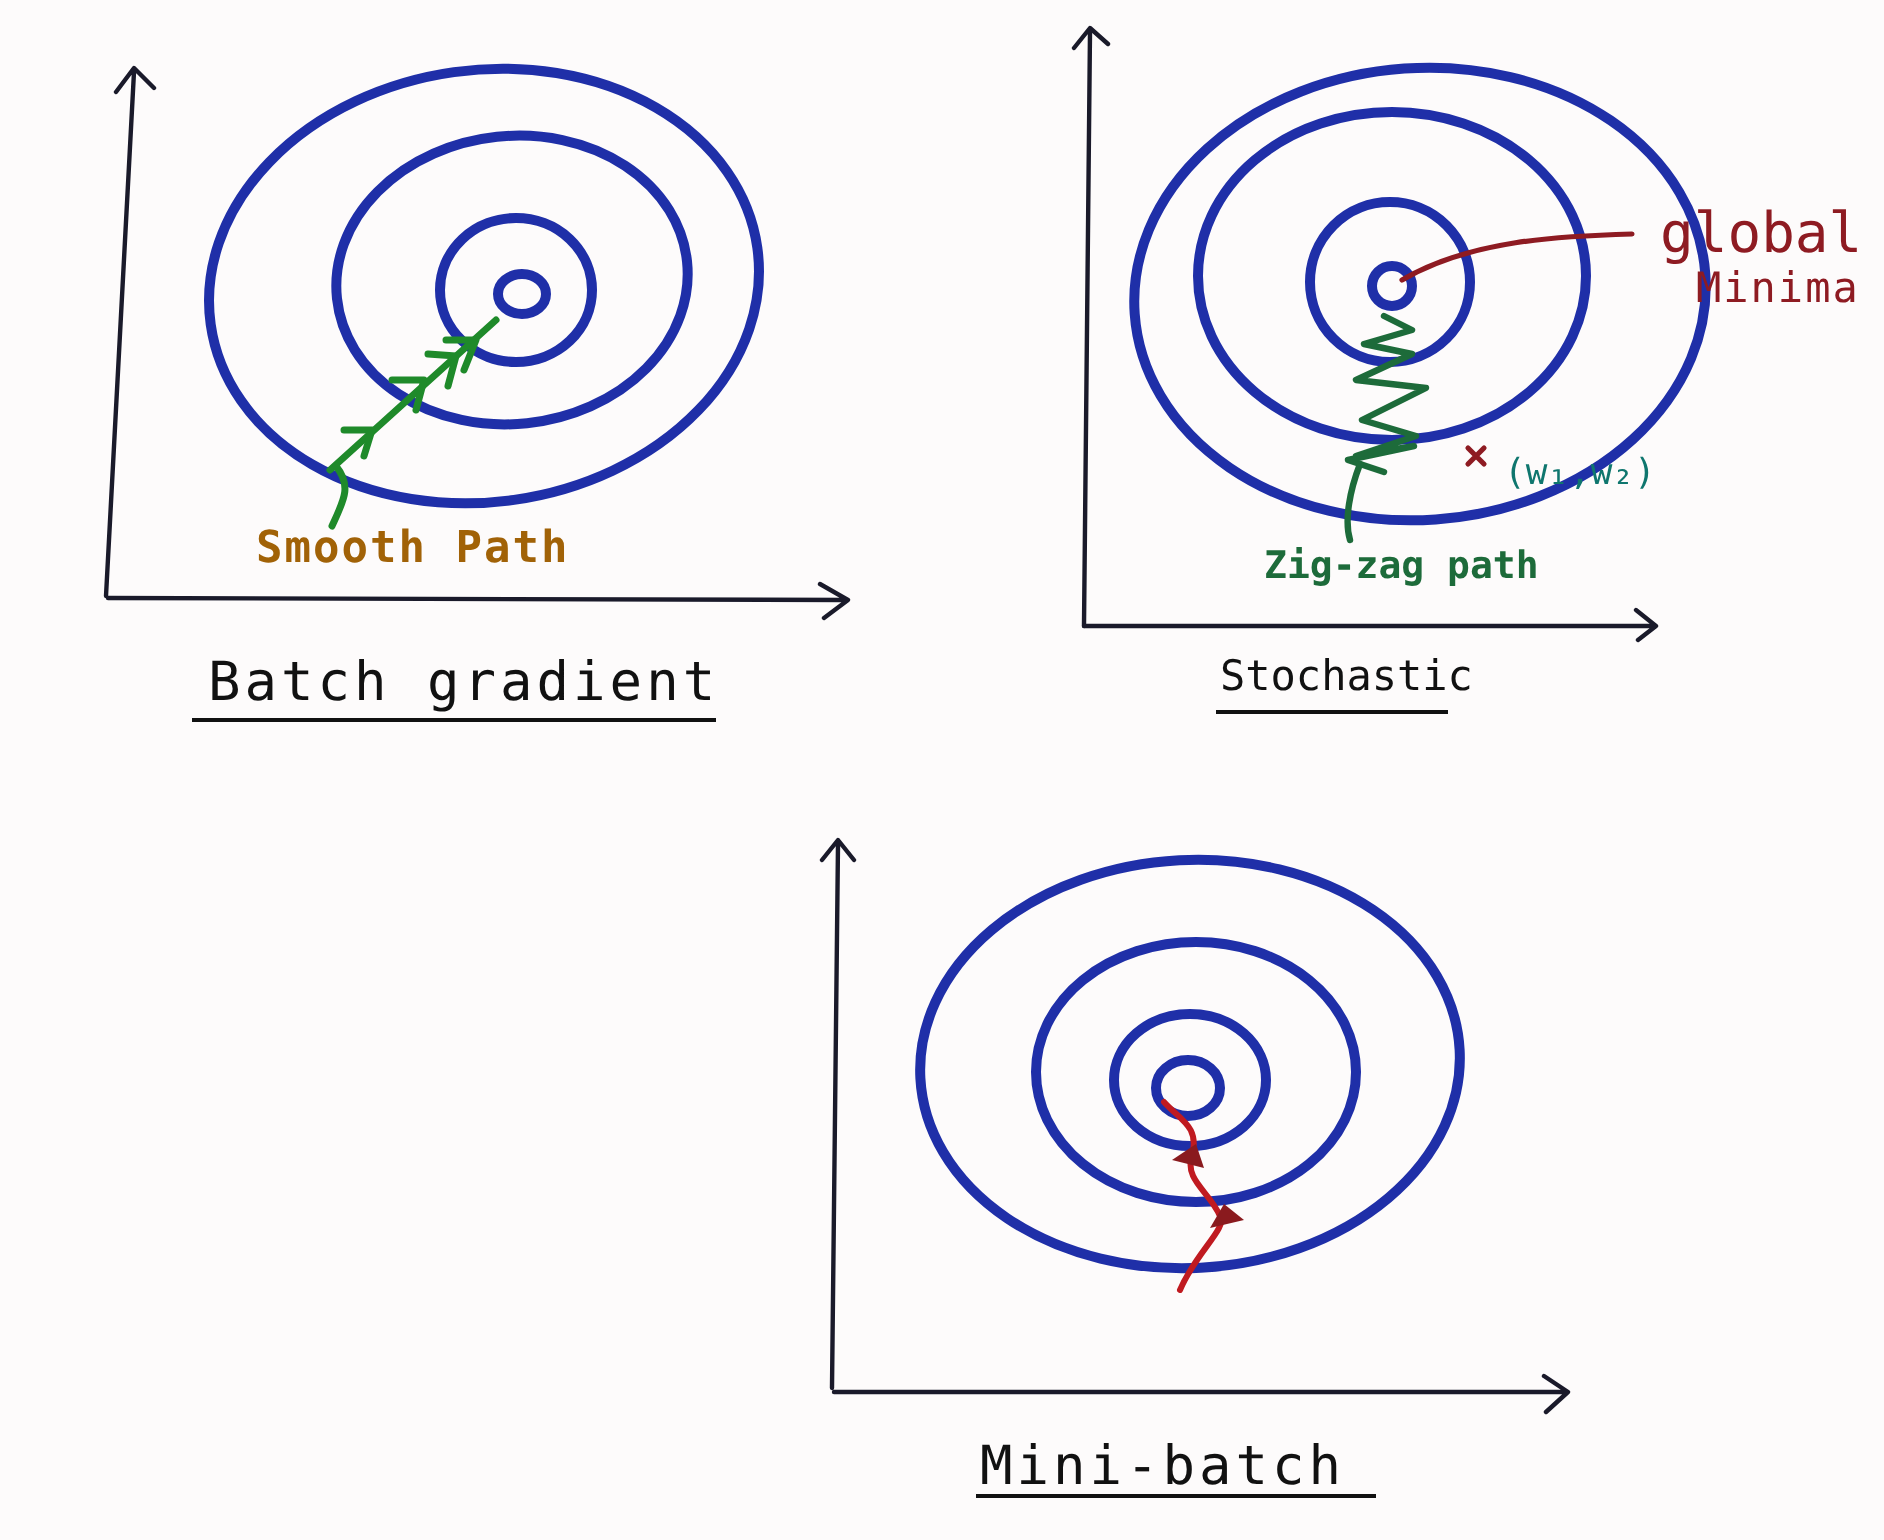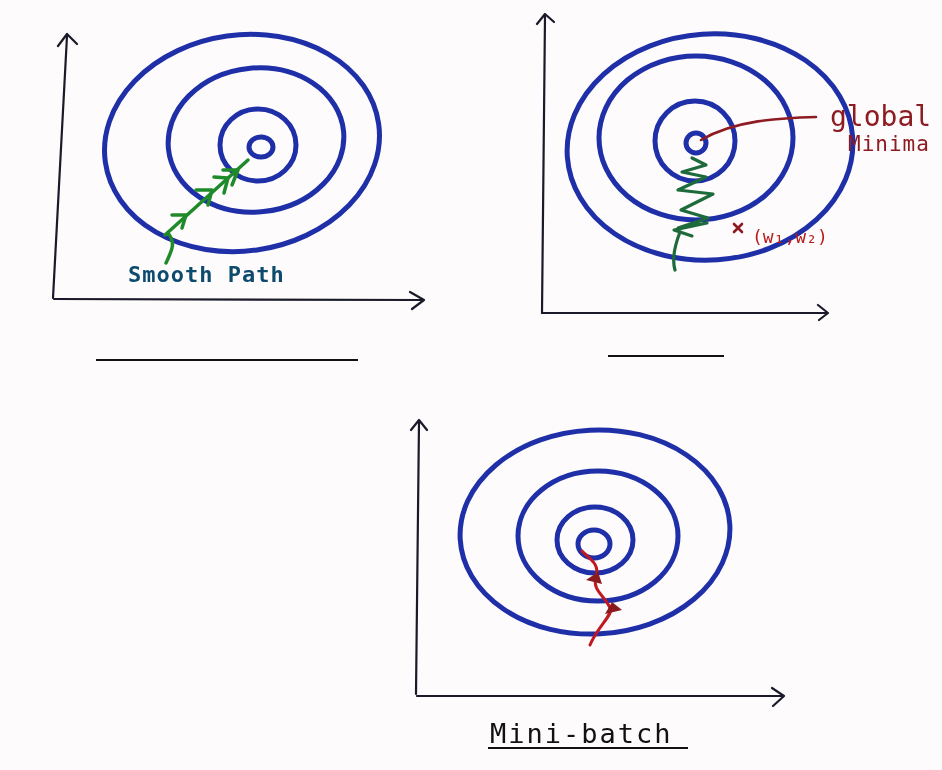--- a/index.html
+++ b/index.html
@@ -38,21 +38,22 @@
     <ellipse class="contour" cx="258" cy="145" rx="38" ry="36"></ellipse>
     <ellipse class="contour" cx="261" cy="147" rx="12" ry="10"></ellipse>
 
     <path class="green" d="M165 235 L248 160"></path>
     <path class="green" d="M172 215 L186 215 L182 228"></path>
     <path class="green" d="M196 190 L212 190 L208 205"></path>
     <path class="green" d="M214 177 L228 178 L224 193"></path>
     <path class="green" d="M223 170 L238 170 L232 185"></path>
     <path class="green" d="M166 263 C172 250 176 243 168 233"></path>
   </svg>
-  <div class="annot" style="left:128px;top:262px;color:#0c4a6e;font-size:22px;font-weight:bold;letter-spacing:1px;text-align:right;">Smooth Path</div>
+  <div class="annot" style="left:128px;top:262px;color:#a16207;font-size:22px;font-weight:bold;letter-spacing:1px;text-align:right;">Smooth Path</div>
+  <div class="title-label" style="left:104px;top:326px;">Batch gradient</div>
   <div class="underline" style="left:96px;top:359px;width:262px;"></div>
 </div>
 
 <div class="panel" style="left:520px;top:0;width:422px;height:380px;">
   <svg width="422" height="380">
     <path class="axis" d="M22 313 L25 16 M17 24 L25 14 L34 22"></path>
     <path class="axis" d="M22 313 L306 313 M298 305 L308 313 L299 320"></path>
     <ellipse class="contour" cx="190" cy="147" rx="143" ry="113" transform="rotate(-4 190 147)"></ellipse>
     <ellipse class="contour" cx="176" cy="138" rx="97" ry="82"></ellipse>
     <ellipse class="contour" cx="175" cy="141" rx="40" ry="40"></ellipse>
@@ -60,21 +61,23 @@
 
     <path class="maroon" d="M181 140 C215 120 260 118 296 117"></path>
 
     <path class="dgreen" d="M172 158 L186 165 L162 172 L186 177 L158 190 L193 194 L161 210 L188 218 L158 228 L187 223 L154 230 L172 236"></path>
     <path class="dgreen" d="M160 232 C155 245 152 260 155 270"></path>
 
     <path class="maroon" d="M214 224 L222 232 M222 224 L214 232"></path>
   </svg>
   <div class="annot" style="left:310px;top:100px;color:#8e1b22;font-size:28px;">global</div>
   <div class="annot" style="left:328px;top:132px;color:#8e1b22;font-size:21px;letter-spacing:1px;">Minima</div>
-  <div class="annot" style="left:232px;top:226px;color:#b91c1c;font-size:18px;">(w₁,w₂)</div>
+  <div class="annot" style="left:232px;top:226px;color:#0f766e;font-size:18px;">(w₁,w₂)</div>
+  <div class="annot" style="left:112px;top:272px;color:#1d6b3a;font-size:19px;font-weight:bold;">Zig-zag path</div>
+  <div class="title-label" style="left:90px;top:326px;font-size:21px;letter-spacing:0;">Stochastic</div>
   <div class="underline" style="left:88px;top:355px;width:116px;height:1.5px;"></div>
 </div>
 
 <div class="panel" style="left:400px;top:400px;width:400px;height:370px;">
   <svg width="400" height="370">
     <path class="axis" d="M16 294 L19 22 M11 30 L19 20 L27 30"></path>
     <path class="axis" d="M17 296 L382 296 M372 288 L384 296 L373 306"></path>
     <ellipse class="contour" cx="195" cy="132" rx="135" ry="102" transform="rotate(-3 195 132)"></ellipse>
     <ellipse class="contour" cx="198" cy="136" rx="80" ry="65"></ellipse>
     <ellipse class="contour" cx="195" cy="140" rx="38" ry="33"></ellipse>

